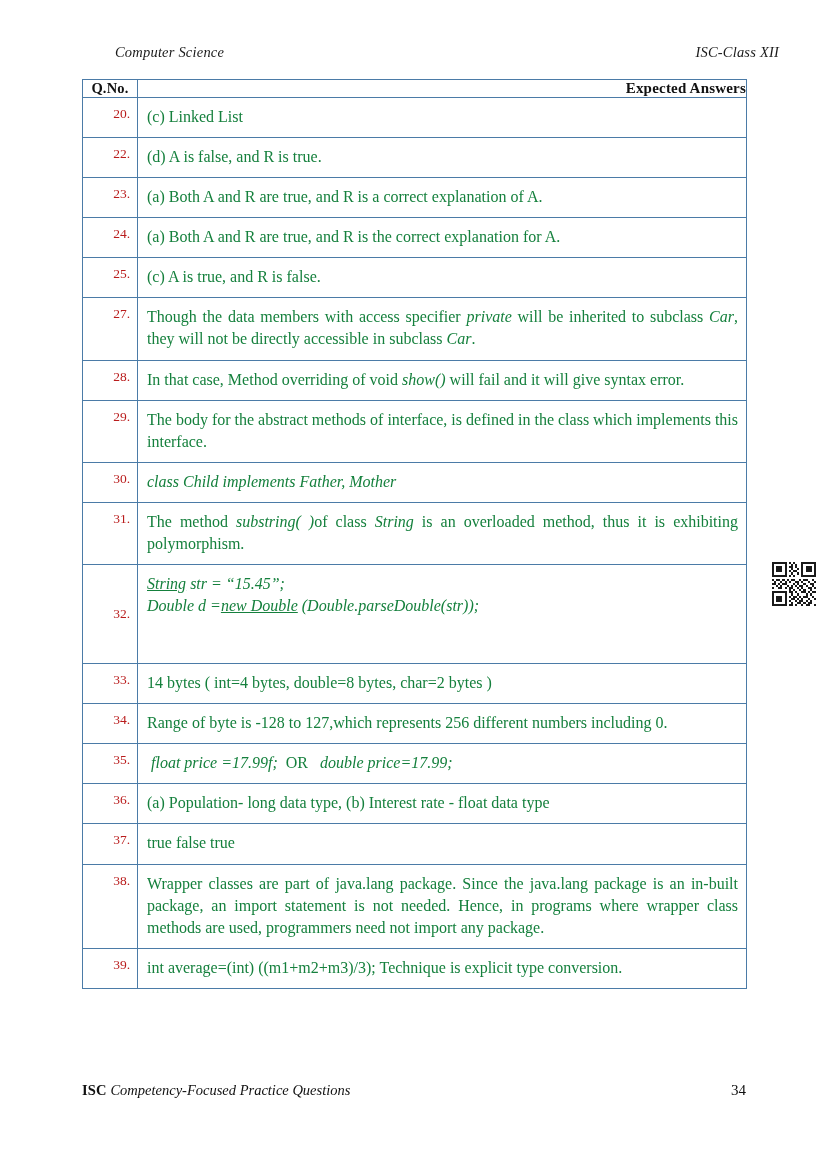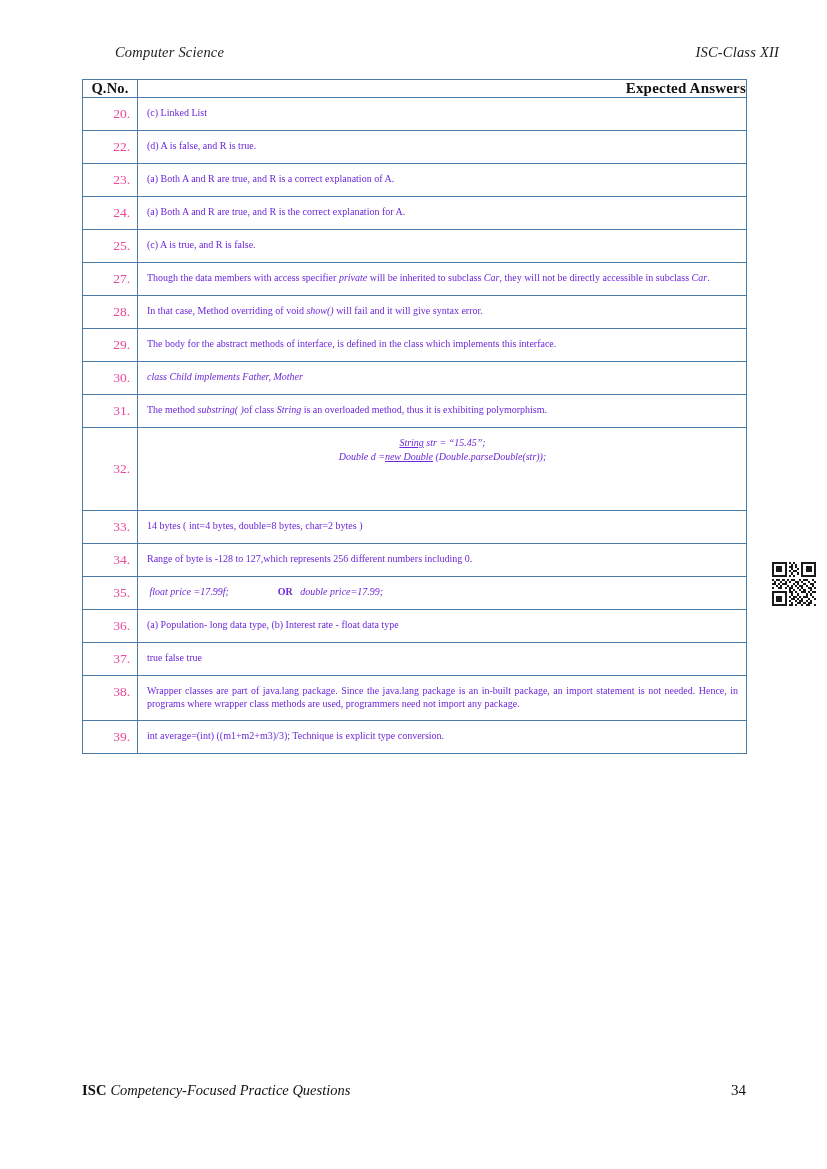--- a/index.html
+++ b/index.html
@@ -73,42 +73,41 @@
     padding-left: 0;
     padding-right: 0;
     margin-top: 11px;
   }
 
   td.qno {
     text-align: right;
     padding: 8px 7px 8px 3px;
     font-size: 13.5px;
     white-space: nowrap;
-    color: #ec4899;
+    color: #b91c1c;
   }
   td.qno.mid {
     vertical-align: middle;
   }
   td.ans {
     padding: 8px 8px 9px 9px;
-    font-size: 10px;
+    font-size: 16px;
     line-height: 1.38;
-    color: #6d28d9;
+    color: #15803d;
   }
   td.ans.justify {
     text-align: justify;
     text-justify: inter-word;
   }
   td.ans.tall {
     padding-bottom: 46px;
-    text-align: center;
   }
 
   .ans i { font-style: italic; }
-  .ans b { font-weight: bold; margin-left: 44px; }
+  .ans b { font-weight: normal; }
   .ans u { text-decoration: underline; }
 
   .code-line { white-space: nowrap; display: block; }
 
   
   .qr-wrap {
     position: absolute;
     left: 772px;
     top: 562px;
     width: 44px;

